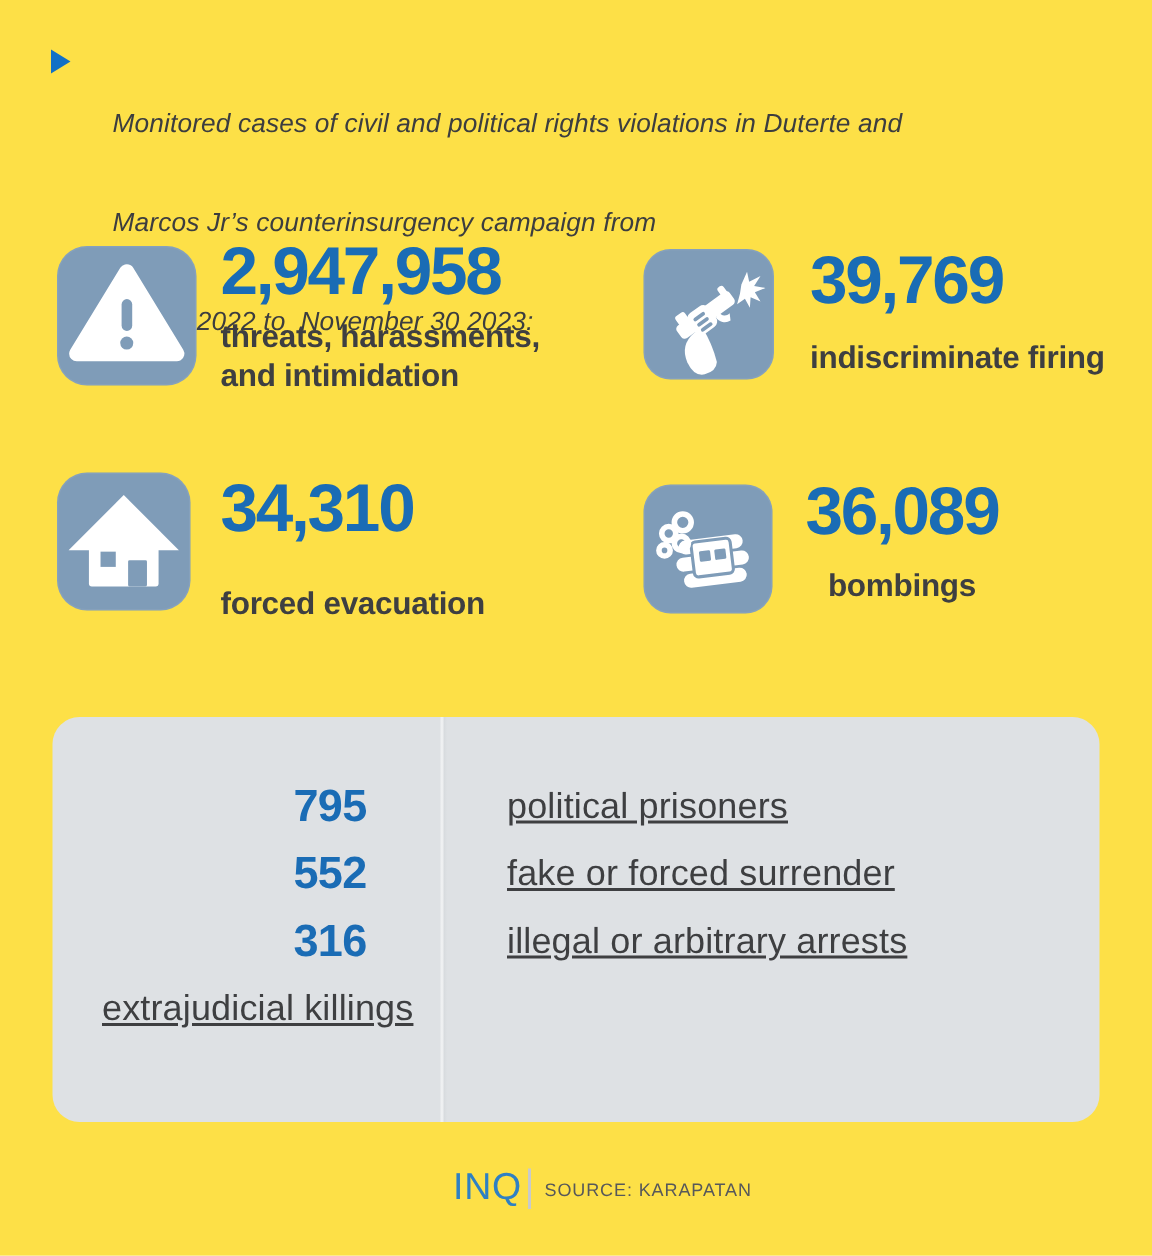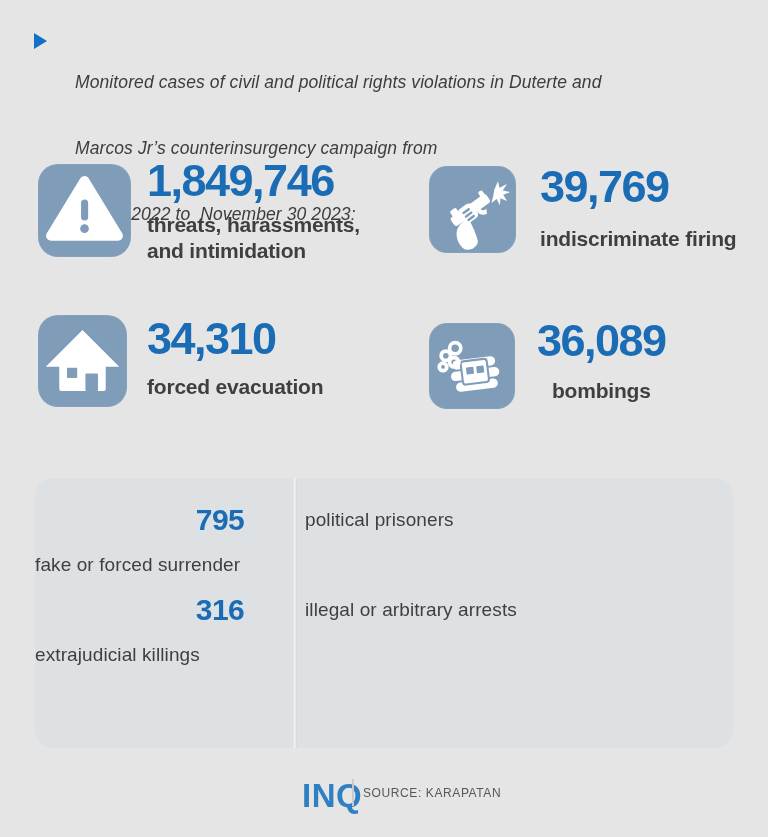--- a/index.html
+++ b/index.html
@@ -3,21 +3,21 @@
 <meta charset="utf-8">
 <style>
   * { margin:0; padding:0; box-sizing:border-box; }
   html,body { width:768px; height:837px; }
   body {
     font-family:"Liberation Sans", sans-serif;
     background:#fdfdfd;
     color:#3e3f41;
     overflow:hidden;
   }
-  #canvas { position:relative; width:768px; height:837px; background:#e5e5e5; }
+  #canvas { position:relative; width:768px; height:837px; background:#fde047; }
 
   
   .bullet {
     position:absolute; left:34px; top:33px;
     width:0; height:0;
     border-top:8px solid transparent;
     border-bottom:8px solid transparent;
     border-left:13px solid #1270c6;
   }
   .header-text {
@@ -47,57 +47,58 @@
   }
   .stat-label {
     font-weight:700;
     font-size:21px; line-height:26px;
     color:#3e3f41;
     letter-spacing:-0.2px;
     white-space:pre-line;
   }
   #stat1-text .stat-label { margin-top:8px; }
   #stat2-text .stat-label { margin-top:16px; }
-  #stat3-text .stat-label { margin-top:12px; }
+  #stat3-text .stat-label { margin-top:28px; }
   #stat4-text .stat-label { margin-top:14px;text-align:center; }
 
   
   .card {
     position:absolute; left:35px; top:478px;
     width:698px; height:270px;
     background:#dee1e4;
     border-radius:18px;
-    padding-top:19px;
+    padding-top:37px;
     overflow:hidden;
   }
   .card::after {
     content:"";
     position:absolute; left:258px; top:0;
     width:5px; height:100%;
     background:linear-gradient(90deg, rgba(255,255,255,0), rgba(255,255,255,0.65), rgba(210,214,217,0.5), rgba(255,255,255,0));
   }
   .trow {
     display:flex; align-items:center;
     height:45.2px;
   }
   .trow-value {
     width:170px; margin-left:100px;
     text-align:center;
     font-weight:700; font-size:30px;
     color:#1a6cb5; letter-spacing:-0.5px;
   }
   .trow-label {
-    font-size:19px; font-weight:500;
-    color:#3e3f41; letter-spacing:0.1px;
+    margin-left:33px;
+    font-size:24px; font-weight:500;
+    color:#3e3f41; letter-spacing:0.1px;text-decoration:underline;
   }
 
   
   .logo {
     position:absolute; left:302px; top:777px;
-    font-size:33px; font-weight:700;
+    font-size:25px; font-weight:400;
     color:#2f80c3; letter-spacing:0.5px;
   }
   .footer-divider {
     position:absolute; left:352px; top:779px;
     width:2px; height:27px; background:#c8cacc;
   }
   .source {
     position:absolute; left:363px; top:786px;
     font-size:12px; font-weight:400;
     color:#57585a; letter-spacing:0.6px;
@@ -116,21 +117,21 @@
   </div>
 
   <div class="tile" style="left:38px; top:164px; width:93px; height:93px;">
     <svg viewBox="0 0 92 92" aria-hidden="true">
       <path d="M46 17 L79 71 H13 Z" fill="#fff" stroke="#fff" stroke-width="10" stroke-linejoin="round"></path>
       <rect x="42.6" y="35" width="7" height="21" rx="3.5" fill="#7f9cb8"></rect>
       <circle cx="46" cy="64" r="4.3" fill="#7f9cb8"></circle>
     </svg>
   </div>
   <div class="stat-text" id="stat1-text" style="left:147px; top:158px;">
-    <div class="stat-value">1,849,746</div>
+    <div class="stat-value">2,947,958</div>
     <div class="stat-label">threats, harassments,
 and intimidation</div>
   </div>
 
   <div class="tile" style="left:429px; top:166px; width:87px; height:87px; border-radius:18px;">
     <svg viewBox="0 0 92 92" aria-hidden="true">
       <g fill="#fff" transform="rotate(-36 46 48)">
         <rect x="22" y="40" width="46" height="11" rx="3"></rect>
         <rect x="62" y="35" width="5" height="8" rx="2"></rect>
         <rect x="26" y="34" width="8" height="9" rx="2"></rect>
@@ -188,20 +189,21 @@
     <div class="stat-value">36,089</div>
     <div class="stat-label">bombings</div>
   </div>
 
   <div class="card">
     <div class="trow">
       <div class="trow-value">795</div>
       <div class="trow-label">political prisoners</div>
     </div>
     <div class="trow">
+      <div class="trow-value">552</div>
       <div class="trow-label">fake or forced surrender</div>
     </div>
     <div class="trow">
       <div class="trow-value">316</div>
       <div class="trow-label">illegal or arbitrary arrests</div>
     </div>
     <div class="trow">
       <div class="trow-label">extrajudicial killings</div>
     </div>
   </div>

